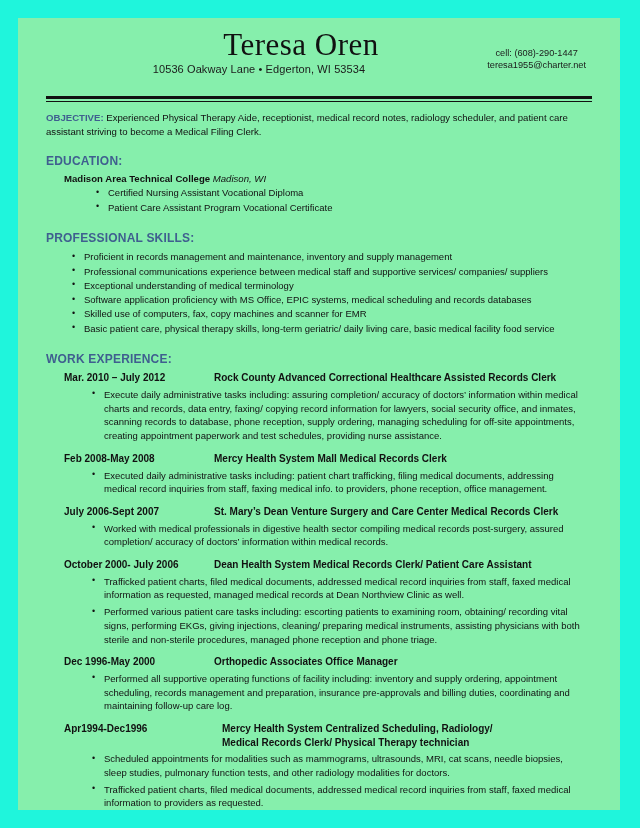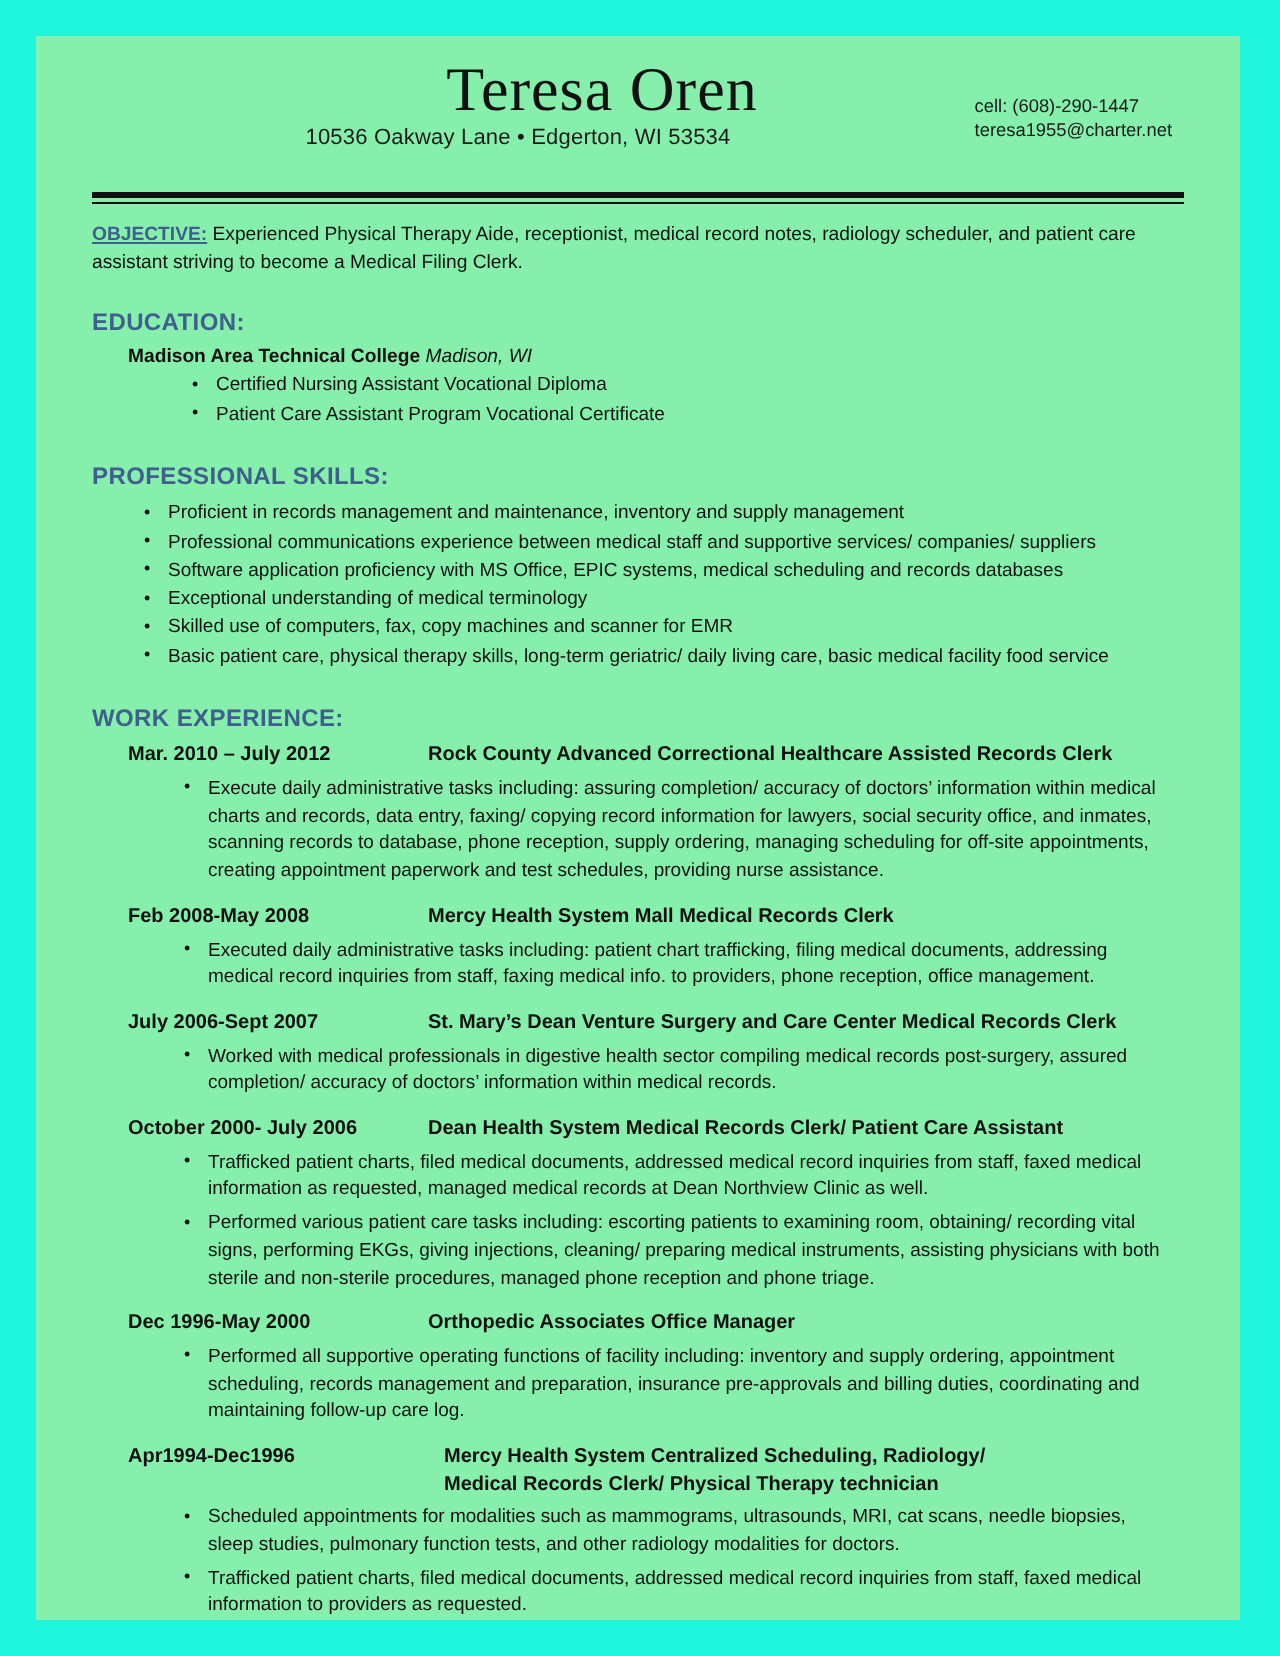--- a/index.html
+++ b/index.html
@@ -50,21 +50,21 @@
     text-align: center;
     font-size: 11px;
     color: #1a1a1a;
     padding-right: 120px;
     letter-spacing: 0.1px;
   }
   .contact {
     position: absolute;
     right: 6px;
     top: -16px;
-    text-align: left;
+    text-align: center;
     font-size: 9.2px;
     color: #1a1a1a;
     line-height: 1.38;
   }
   .rule {
     border-top: 3px solid #111;
     border-bottom: 1.5px solid #111;
     height: 1.5px;
     margin: 5px 0 9px 0;
   }
@@ -72,21 +72,20 @@
   
   .objective {
     font-size: 9.6px;
     line-height: 1.42;
     color: #111;
     margin-bottom: 16px;
   }
   .objective .lbl {
     color: #3f5f8f;
     font-weight: bold;
-    text-decoration: underline;
   }
   h2.section {
     font-size: 12px;
     font-weight: bold;
     color: #3f5f8f;
     margin: 0 0 5px 0;
     letter-spacing: 0.2px;
   }
   .sec-education { margin-bottom: 17px; }
   .sec-skills { margin-bottom: 17px; }
@@ -183,22 +182,22 @@
         <li>Certified Nursing Assistant Vocational Diploma</li>
         <li>Patient Care Assistant Program Vocational Certificate</li>
       </ul>
     </div>
 
     <div class="sec-skills">
       <h2 class="section">PROFESSIONAL SKILLS:</h2>
       <ul class="bullets skill-bullets">
         <li>Proficient in records management and maintenance, inventory and supply management</li>
         <li>Professional communications experience between medical staff and supportive services/ companies/ suppliers</li>
+        <li>Exceptional understanding of medical terminology</li>
         <li>Software application proficiency with MS Office, EPIC systems, medical scheduling and records databases</li>
-        <li>Exceptional understanding of medical terminology</li>
         <li>Skilled use of computers, fax, copy machines and scanner for EMR</li>
         <li>Basic patient care, physical therapy skills, long-term geriatric/ daily living care, basic medical facility food service</li>
       </ul>
     </div>
 
     <div class="sec-work">
       <h2 class="section">WORK EXPERIENCE:</h2>
 
       <div class="job">
         <div class="job-head">

